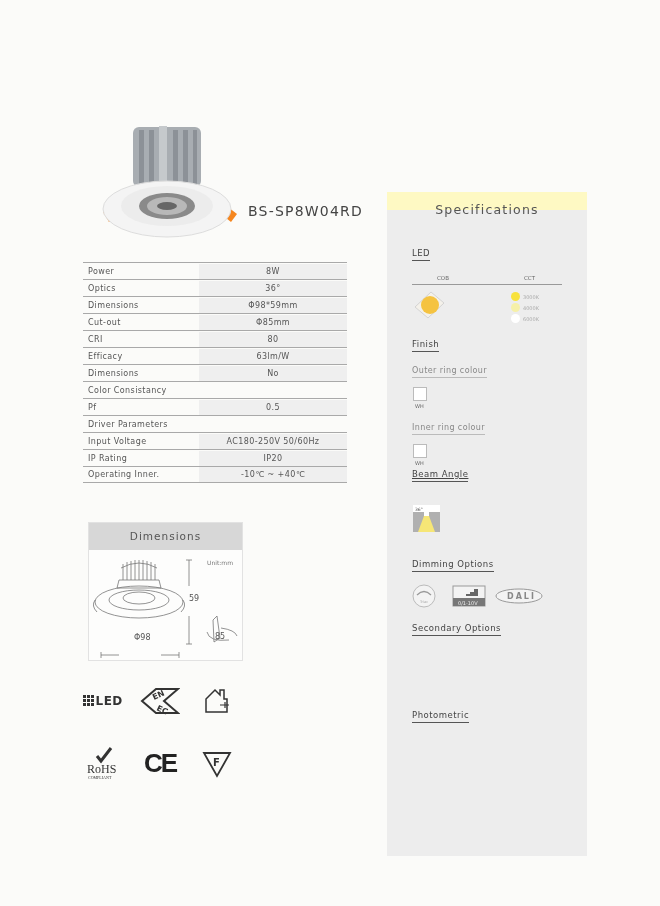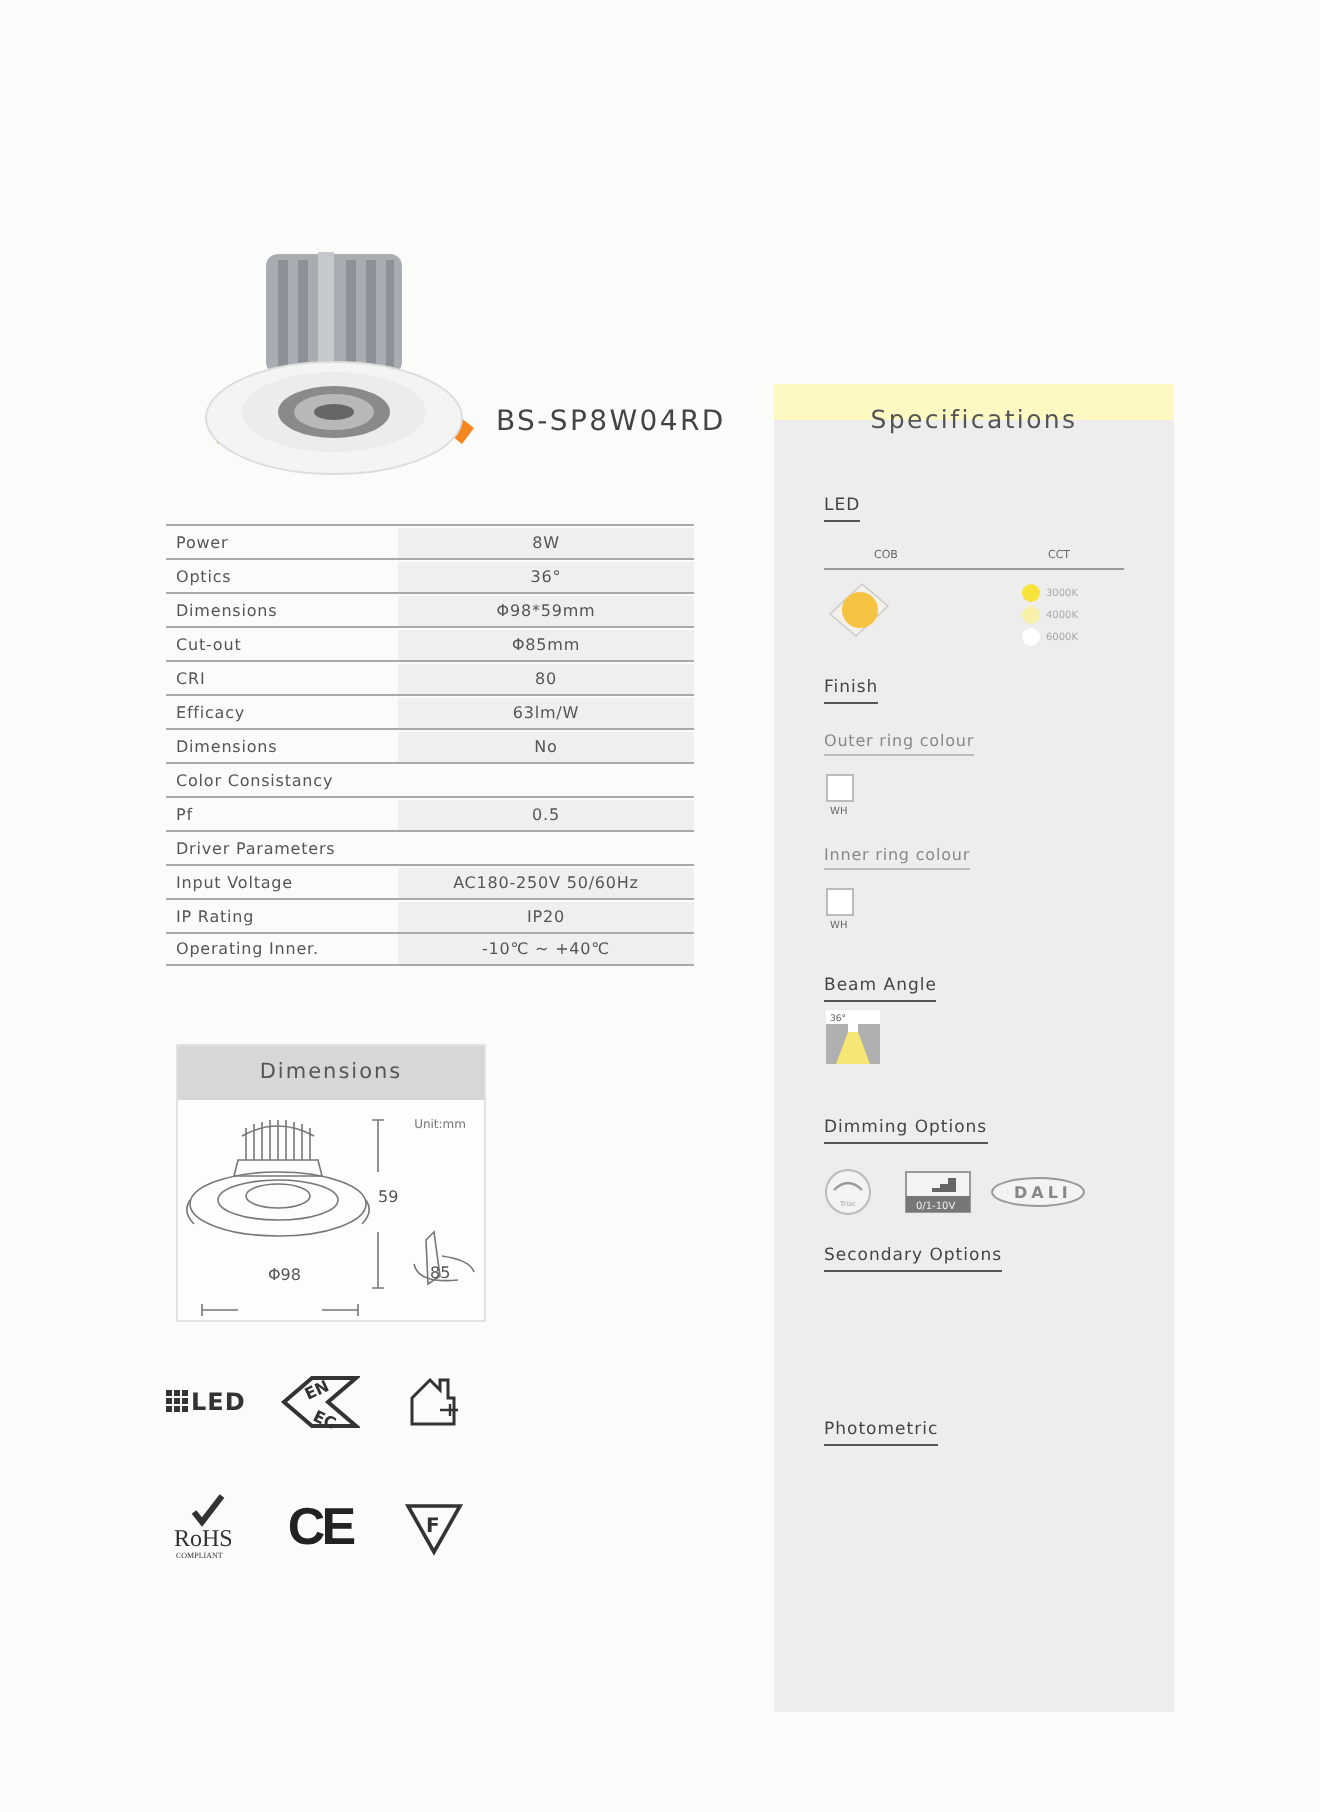--- a/index.html
+++ b/index.html
@@ -238,21 +238,21 @@
   </div>
 
   <div class="section-title" style="top:147px;">Finish</div>
   <div class="sub-title" style="top:174px;">Outer ring colour</div>
   <div class="swatch" style="top:195px;"></div>
   <div class="swatch-label" style="top:211px;">WH</div>
   <div class="sub-title" style="top:231px;">Inner ring colour</div>
   <div class="swatch" style="top:252px;"></div>
   <div class="swatch-label" style="top:268px;">WH</div>
 
-  <div class="section-title" style="top:296px;">Beam Angle</div>
+  <div class="section-title" style="top:277px;text-decoration:underline;">Beam Angle</div>
   <svg class="beam-icon" viewBox="0 0 27 27">
     <rect x="0" y="0" width="27" height="7" fill="#fff"></rect>
     <rect x="0" y="7" width="27" height="20" fill="#b0b0b0"></rect>
     <rect x="11" y="7" width="5" height="4" fill="#fff"></rect>
     <path d="M11 11 L16 11 L22 27 L5 27 Z" fill="#f6e676"></path>
     <text x="2" y="5.5" font-size="4.5" fill="#555" font-family="DejaVu Sans, sans-serif">36°</text>
   </svg>
 
   <div class="section-title" style="top:367px;">Dimming Options</div>
   <svg class="dim-icons" viewBox="0 0 140 24">

